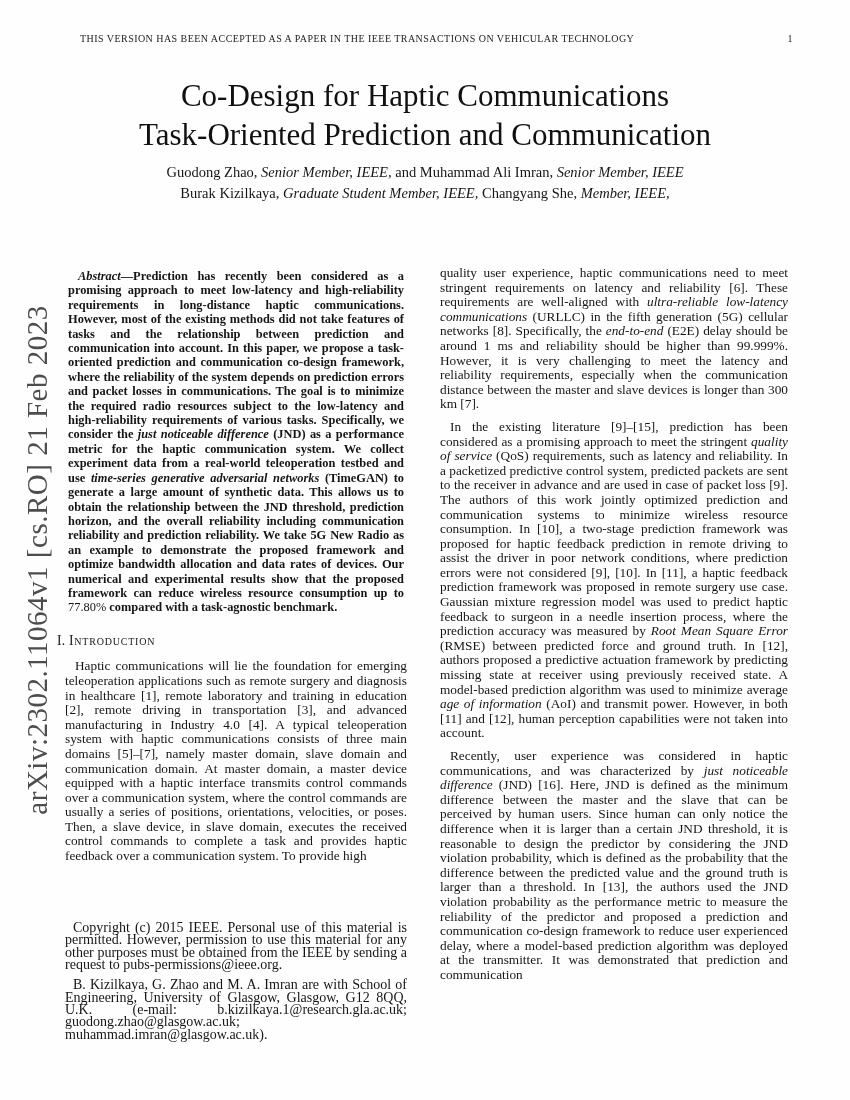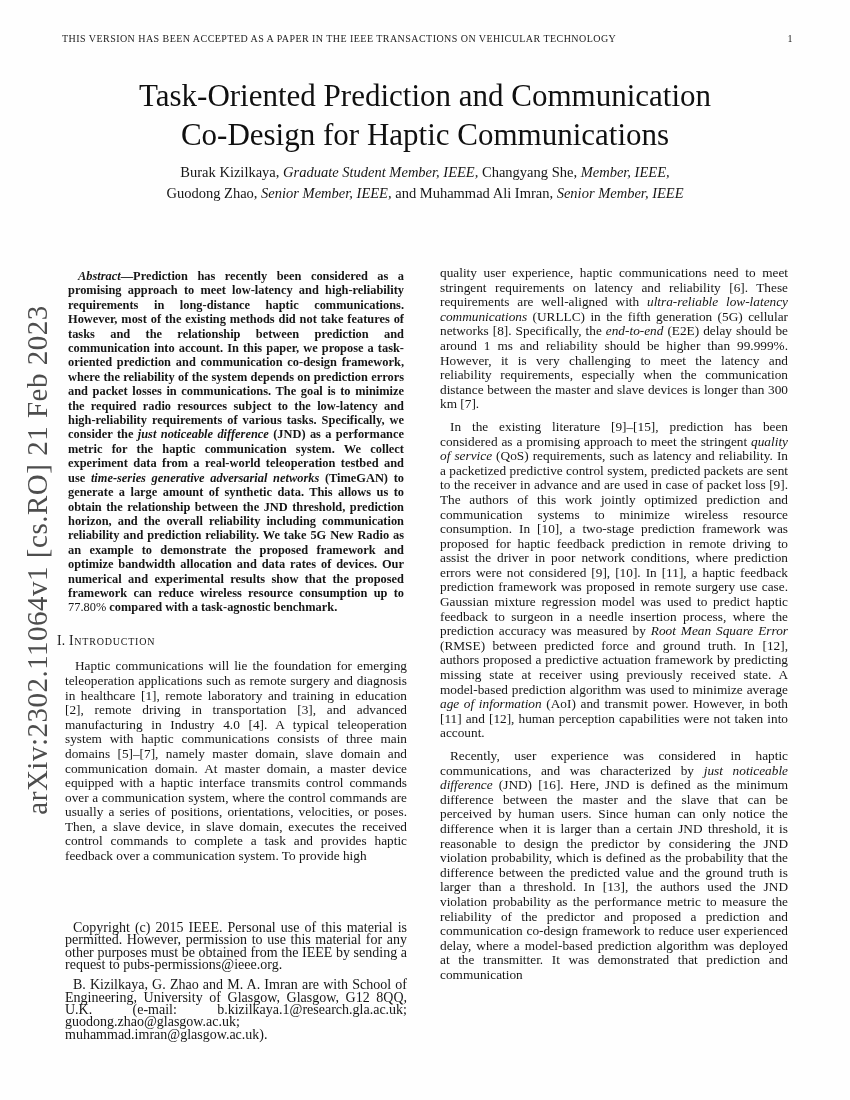--- a/index.html
+++ b/index.html
@@ -3,21 +3,21 @@
 <meta charset="utf-8">
 <style>
   html,body{margin:0;padding:0;background:#e9e9e9;}
   .page{
     position:relative; width:850px; height:1100px; margin:0 auto;
     background:#fefefe; color:#151515;
     font-family:"Liberation Serif", serif;
     overflow:hidden;
   }
   .running-header{
-    position:absolute; top:33px; left:62px; right:57px;
+    position:absolute; top:33px; left:80px; right:57px;
     display:flex; justify-content:space-between; align-items:baseline;
     font-size:10px; letter-spacing:0.45px; color:#222;
   }
   .paper-title{
     position:absolute; top:76px; left:0; right:0;
     text-align:center; font-size:31px; line-height:39px; color:#101010;
   }
   .authors{
     position:absolute; top:162px; left:0; right:0;
     text-align:center; font-size:14.5px; line-height:21px;
@@ -58,27 +58,27 @@
 <div class="page">
 
   <div class="running-header">
     <span>THIS VERSION HAS BEEN ACCEPTED AS A PAPER IN THE IEEE TRANSACTIONS ON VEHICULAR TECHNOLOGY</span>
     <span>1</span>
   </div>
 
   <div class="arxiv-banner">arXiv:2302.11064v1  [cs.RO]  21 Feb 2023</div>
 
   <div class="paper-title">
+    <div>Co-Design for Haptic Communications</div>
     <div>Task-Oriented Prediction and Communication</div>
-    <div>Co-Design for Haptic Communications</div>
   </div>
 
   <div class="authors">
+    <div><span>Guodong Zhao, </span><span class="it">Senior Member, IEEE,</span><span> and Muhammad Ali Imran, </span><span class="it">Senior Member, IEEE</span></div>
     <div><span>Burak Kizilkaya, </span><span class="it">Graduate Student Member, IEEE,</span><span> Changyang She, </span><span class="it">Member, IEEE,</span></div>
-    <div><span>Guodong Zhao, </span><span class="it">Senior Member, IEEE,</span><span> and Muhammad Ali Imran, </span><span class="it">Senior Member, IEEE</span></div>
   </div>
 
   <div class="col col-left">
     <p class="abstract"><span class="bdit">Abstract</span><span>—Prediction has recently been considered as a promising approach to meet low-latency and high-reliability requirements in long-distance haptic communications. However, most of the existing methods did not take features of tasks and the relationship between prediction and communication into account. In this paper, we propose a task-oriented prediction and communication co-design framework, where the reliability of the system depends on prediction errors and packet losses in communications. The goal is to minimize the required radio resources subject to the low-latency and high-reliability requirements of various tasks. Specifically, we consider the </span><span class="it">just noticeable difference</span><span> (JND) as a performance metric for the haptic communication system. We collect experiment data from a real-world teleoperation testbed and use </span><span class="it">time-series generative adversarial networks</span><span> (TimeGAN) to generate a large amount of synthetic data. This allows us to obtain the relationship between the JND threshold, prediction horizon, and the overall reliability including communication reliability and prediction reliability. We take 5G New Radio as an example to demonstrate the proposed framework and optimize bandwidth allocation and data rates of devices. Our numerical and experimental results show that the proposed framework can reduce wireless resource consumption up to </span><span class="mth">77.80%</span><span> compared with a task-agnostic benchmark.</span></p>
     <h2 class="section-heading" style="font-weight:normal;">
       <span>I.</span>
       <span class="sc">Introduction</span>
     </h2>
     <div>
         <p class="para"><span>Haptic communications will lie the foundation for emerging teleoperation applications such as remote surgery and diagnosis in healthcare [1], remote laboratory and training in education [2], remote driving in transportation [3], and advanced manufacturing in Industry 4.0 [4]. A typical teleoperation system with haptic communications consists of three main domains [5]–[7], namely master domain, slave domain and communication domain. At master domain, a master device equipped with a haptic interface transmits control commands over a communication system, where the control commands are usually a series of positions, orientations, velocities, or poses. Then, a slave device, in slave domain, executes the received control commands to complete a task and provides haptic feedback over a communication system. To provide high</span></p>

